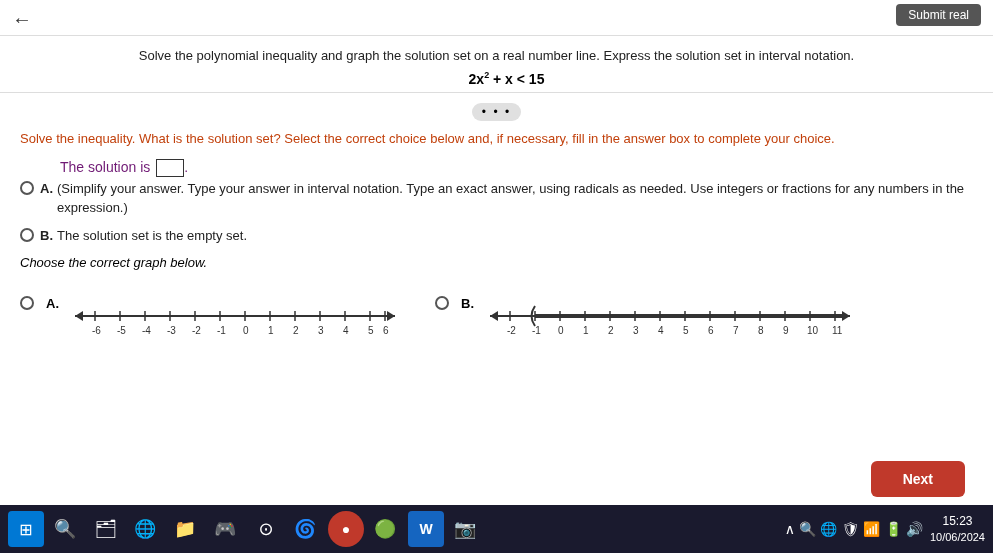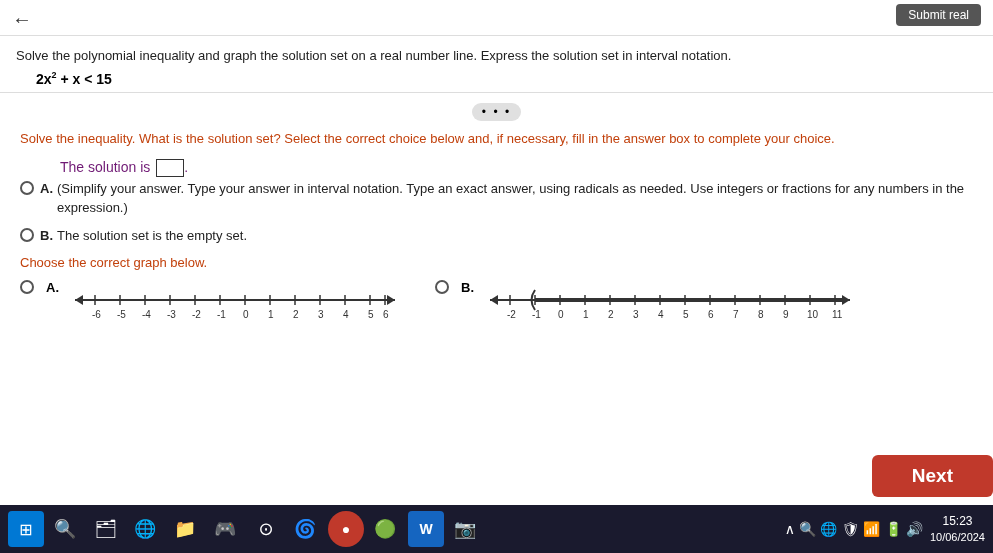--- a/index.html
+++ b/index.html
@@ -40,20 +40,21 @@
       padding: 4px 12px;
       font-size: 12px;
       cursor: pointer;
     }
 
     
     .problem-header {
       background: #fff;
       padding: 10px 16px 6px 16px;
       border-bottom: 1px solid #ddd;
+      text-align: center;
     }
     .problem-statement {
       font-size: 13px;
       color: #222;
       line-height: 1.5;
     }
     .math-expression {
       font-size: 14px;
       font-weight: bold;
       margin-top: 4px;
@@ -126,23 +127,24 @@
       cursor: pointer;
     }
     .option-letter {
       font-weight: bold;
       margin-right: 4px;
     }
 
     .choose-graph {
       font-size: 13px;
       font-weight: normal;
-      color: #c2410c;
+      color: #000000;
       margin-top: 10px;
-      margin-bottom: 8px;
+      margin-bottom: 24px;
+      font-style: italic;
     }
 
     
     .graphs-row {
       display: flex;
       align-items: center;
       gap: 30px;
       margin-top: 4px;
     }
     .graph-option {
@@ -158,27 +160,27 @@
 
     
     .number-line-container {
       position: relative;
     }
 
     
     .next-btn {
       position: absolute;
       bottom: 8px;
-      right: 0;
+      right: 28px;
       background: #c0392b;
       color: #fff;
       border: none;
       border-radius: 6px;
-      padding: 10px 40px;
-      font-size: 19px;
+      padding: 10px 32px;
+      font-size: 14px;
       font-weight: bold;
       cursor: pointer;
     }
 
     
     .taskbar {
       background: #1a1a2e;
       height: 48px;
       display: flex;
       align-items: center;

